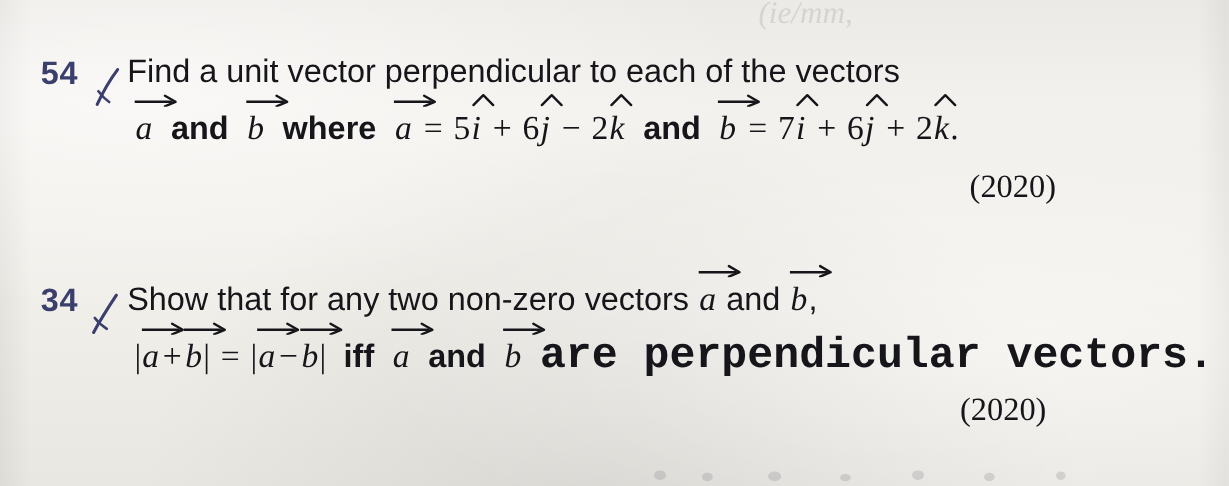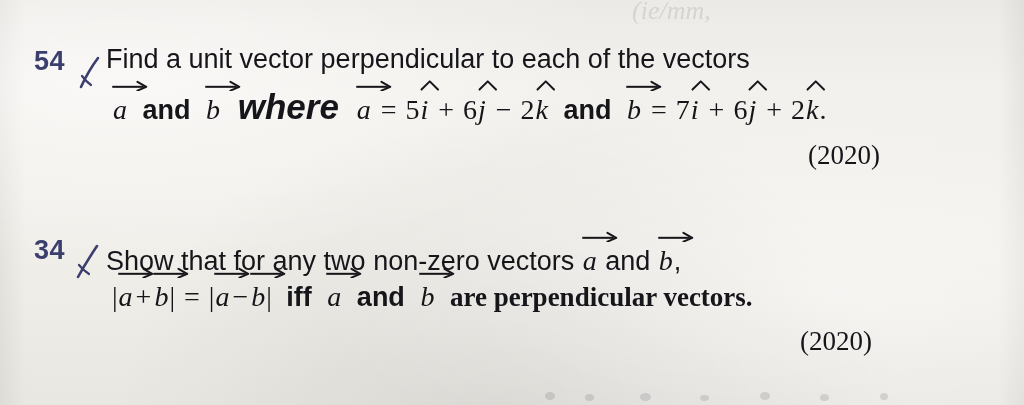--- a/index.html
+++ b/index.html
@@ -164,21 +164,21 @@
       <div class="line serif" style="left:112px; top:90px; font-size:28px;">
         <span class="vec"><span>a</span><svg class="arw" viewBox="0 0 30 10" preserveAspectRatio="none">
               <path d="M1 7 L26 7" stroke="#15151a" stroke-width="1.6" fill="none"></path>
               <path d="M21 3 L28 7 L21 10" stroke="#15151a" stroke-width="1.6" fill="none" stroke-linejoin="round" stroke-linecap="round"></path>
             </svg></span>
         <span class="mn" style="font-family:'Liberation Sans',sans-serif;font-weight:600;font-size:27px;">&nbsp;and&nbsp;</span>
         <span class="vec"><span>b</span><svg class="arw" viewBox="0 0 30 10" preserveAspectRatio="none">
               <path d="M1 7 L26 7" stroke="#15151a" stroke-width="1.6" fill="none"></path>
               <path d="M21 3 L28 7 L21 10" stroke="#15151a" stroke-width="1.6" fill="none" stroke-linejoin="round" stroke-linecap="round"></path>
             </svg></span>
-        <span class="mn" style="font-family:'Liberation Sans',sans-serif;font-weight:600;font-size:35px;font-style:italic;">&nbsp;where&nbsp;</span>
+        <span class="mn" style="font-family:'Liberation Sans',sans-serif;font-weight:600;font-size:27px;">&nbsp;where&nbsp;</span>
         <span class="vec"><span>a</span><svg class="arw" viewBox="0 0 30 10" preserveAspectRatio="none">
               <path d="M1 7 L26 7" stroke="#15151a" stroke-width="1.6" fill="none"></path>
               <path d="M21 3 L28 7 L21 10" stroke="#15151a" stroke-width="1.6" fill="none" stroke-linejoin="round" stroke-linecap="round"></path>
             </svg></span>
         <span class="op">=</span>
         <span class="mn">5</span><span class="hat"><span>i</span><svg class="ht" viewBox="0 0 20 10" preserveAspectRatio="none">
               <path d="M3 9 L10 2 L17 9" stroke="#15151a" stroke-width="1.7" fill="none" stroke-linecap="round" stroke-linejoin="round"></path>
             </svg></span>
         <span class="op">+</span>
         <span class="mn">6</span><span class="hat"><span>j</span><svg class="ht" viewBox="0 0 20 10" preserveAspectRatio="none">
@@ -211,21 +211,21 @@
     </div>
 
     <div class="qblock">
 
       <div class="qnum" style="left:34px; top:235px;">34</div>
       <svg class="tick" style="left:74px; top:244px;" width="26" height="36" viewBox="0 0 26 36">
         <path d="M23 2 C17 11, 10 22, 4 33" stroke="#3b3f6e" stroke-width="2.6" fill="none" stroke-linecap="round"></path>
         <path d="M5 21 C8 25, 12 28, 15 30" stroke="#3b3f6e" stroke-width="2.2" fill="none" stroke-linecap="round"></path>
       </svg>
 
-      <div class="line sans" style="left:106px; top:244px;">
+      <div class="line sans" style="left:106px; top:232px;">
         <span>Show that for any two non-zero vectors</span>
         <span class="vec" style="font-size:28px;"><span>a</span><svg class="arw" viewBox="0 0 30 10" preserveAspectRatio="none">
               <path d="M1 7 L26 7" stroke="#15151a" stroke-width="1.6" fill="none"></path>
               <path d="M21 3 L28 7 L21 10" stroke="#15151a" stroke-width="1.6" fill="none" stroke-linejoin="round" stroke-linecap="round"></path>
             </svg></span>
         <span>and</span>
         <span class="vec" style="font-size:28px;"><span>b</span><svg class="arw" viewBox="0 0 30 10" preserveAspectRatio="none">
               <path d="M1 7 L26 7" stroke="#15151a" stroke-width="1.6" fill="none"></path>
               <path d="M21 3 L28 7 L21 10" stroke="#15151a" stroke-width="1.6" fill="none" stroke-linejoin="round" stroke-linecap="round"></path>
             </svg></span><span>,</span>
@@ -250,21 +250,21 @@
         <span style="font-family:'Liberation Sans',sans-serif;font-weight:600;font-size:27px;">&nbsp;</span><span style="font-family:'Liberation Sans',sans-serif;font-weight:600;font-size:27px;text-align:right;">iff</span><span style="font-family:'Liberation Sans',sans-serif;font-weight:600;font-size:27px;">&nbsp;</span>
         <span class="vec"><span>a</span><svg class="arw" viewBox="0 0 30 10" preserveAspectRatio="none">
               <path d="M1 7 L26 7" stroke="#15151a" stroke-width="1.6" fill="none"></path>
               <path d="M21 3 L28 7 L21 10" stroke="#15151a" stroke-width="1.6" fill="none" stroke-linejoin="round" stroke-linecap="round"></path>
             </svg></span>
         <span style="font-family:'Liberation Sans',sans-serif;font-weight:600;font-size:27px;">&nbsp;</span><span style="font-family:'Liberation Sans',sans-serif;font-weight:600;font-size:27px;">and</span><span style="font-family:'Liberation Sans',sans-serif;font-weight:600;font-size:27px;">&nbsp;</span>
         <span class="vec"><span>b</span><svg class="arw" viewBox="0 0 30 10" preserveAspectRatio="none">
               <path d="M1 7 L26 7" stroke="#15151a" stroke-width="1.6" fill="none"></path>
               <path d="M21 3 L28 7 L21 10" stroke="#15151a" stroke-width="1.6" fill="none" stroke-linejoin="round" stroke-linecap="round"></path>
             </svg></span>
-        <span style="font-family:'Liberation Sans',sans-serif;font-weight:600;font-size:27px;">&nbsp;</span><span style="font-family:Liberation Serif, serif;font-weight:600;font-size:27px;">are perpendicular vectors.</span>
+        <span style="font-family:'Liberation Sans',sans-serif;font-weight:600;font-size:27px;">&nbsp;</span><span style="font-family:Liberation Mono, monospace;font-weight:600;font-size:36px;">are perpendicular vectors.</span>
       </div>
 
       <div class="year" style="left:800px; top:326px;">(2020)</div>
     </div>
 
     <div class="speckle" style="left:545px; top:392px; width:10px; height:8px;"></div>
     <div class="speckle" style="left:585px; top:394px; width:9px; height:7px;"></div>
     <div class="speckle" style="left:640px; top:393px; width:11px; height:8px;"></div>
     <div class="speckle" style="left:700px; top:395px; width:9px; height:6px;"></div>
     <div class="speckle" style="left:760px; top:392px; width:10px; height:8px;"></div>

